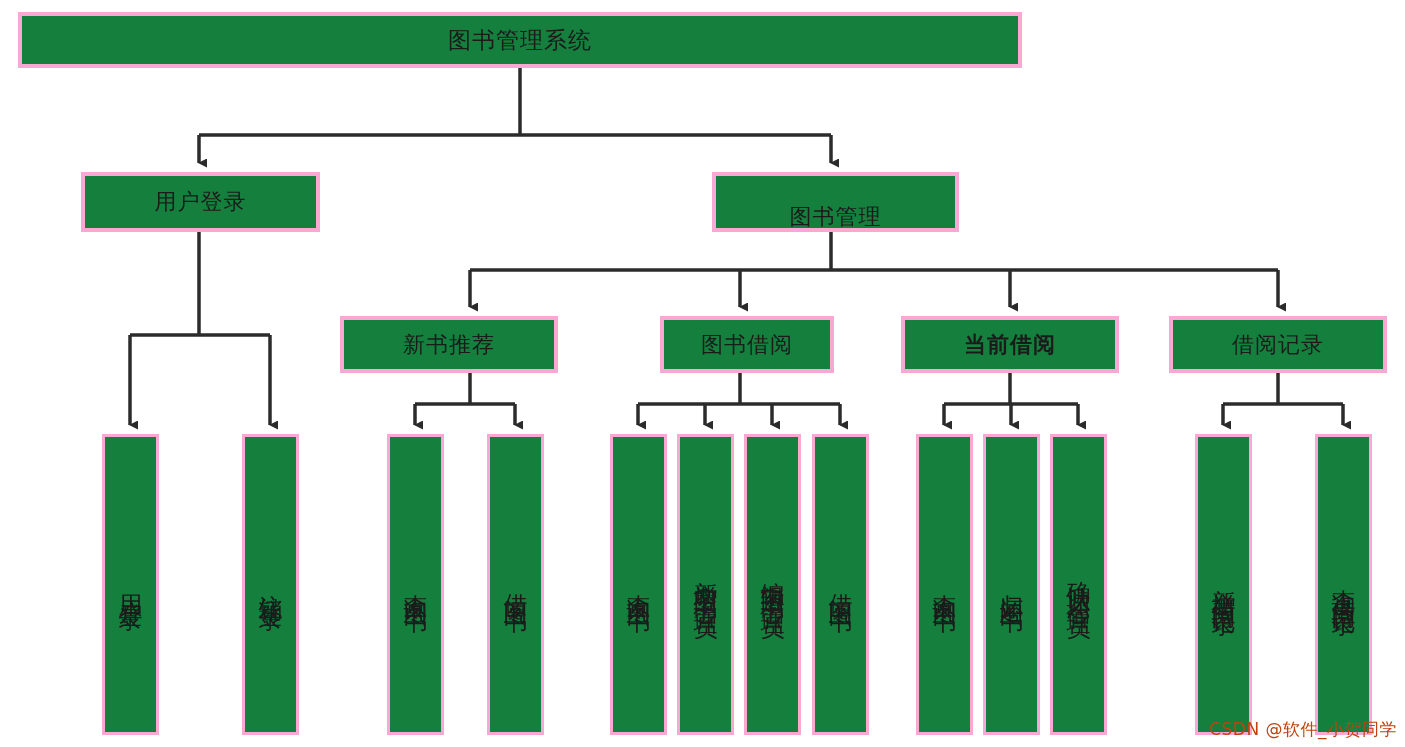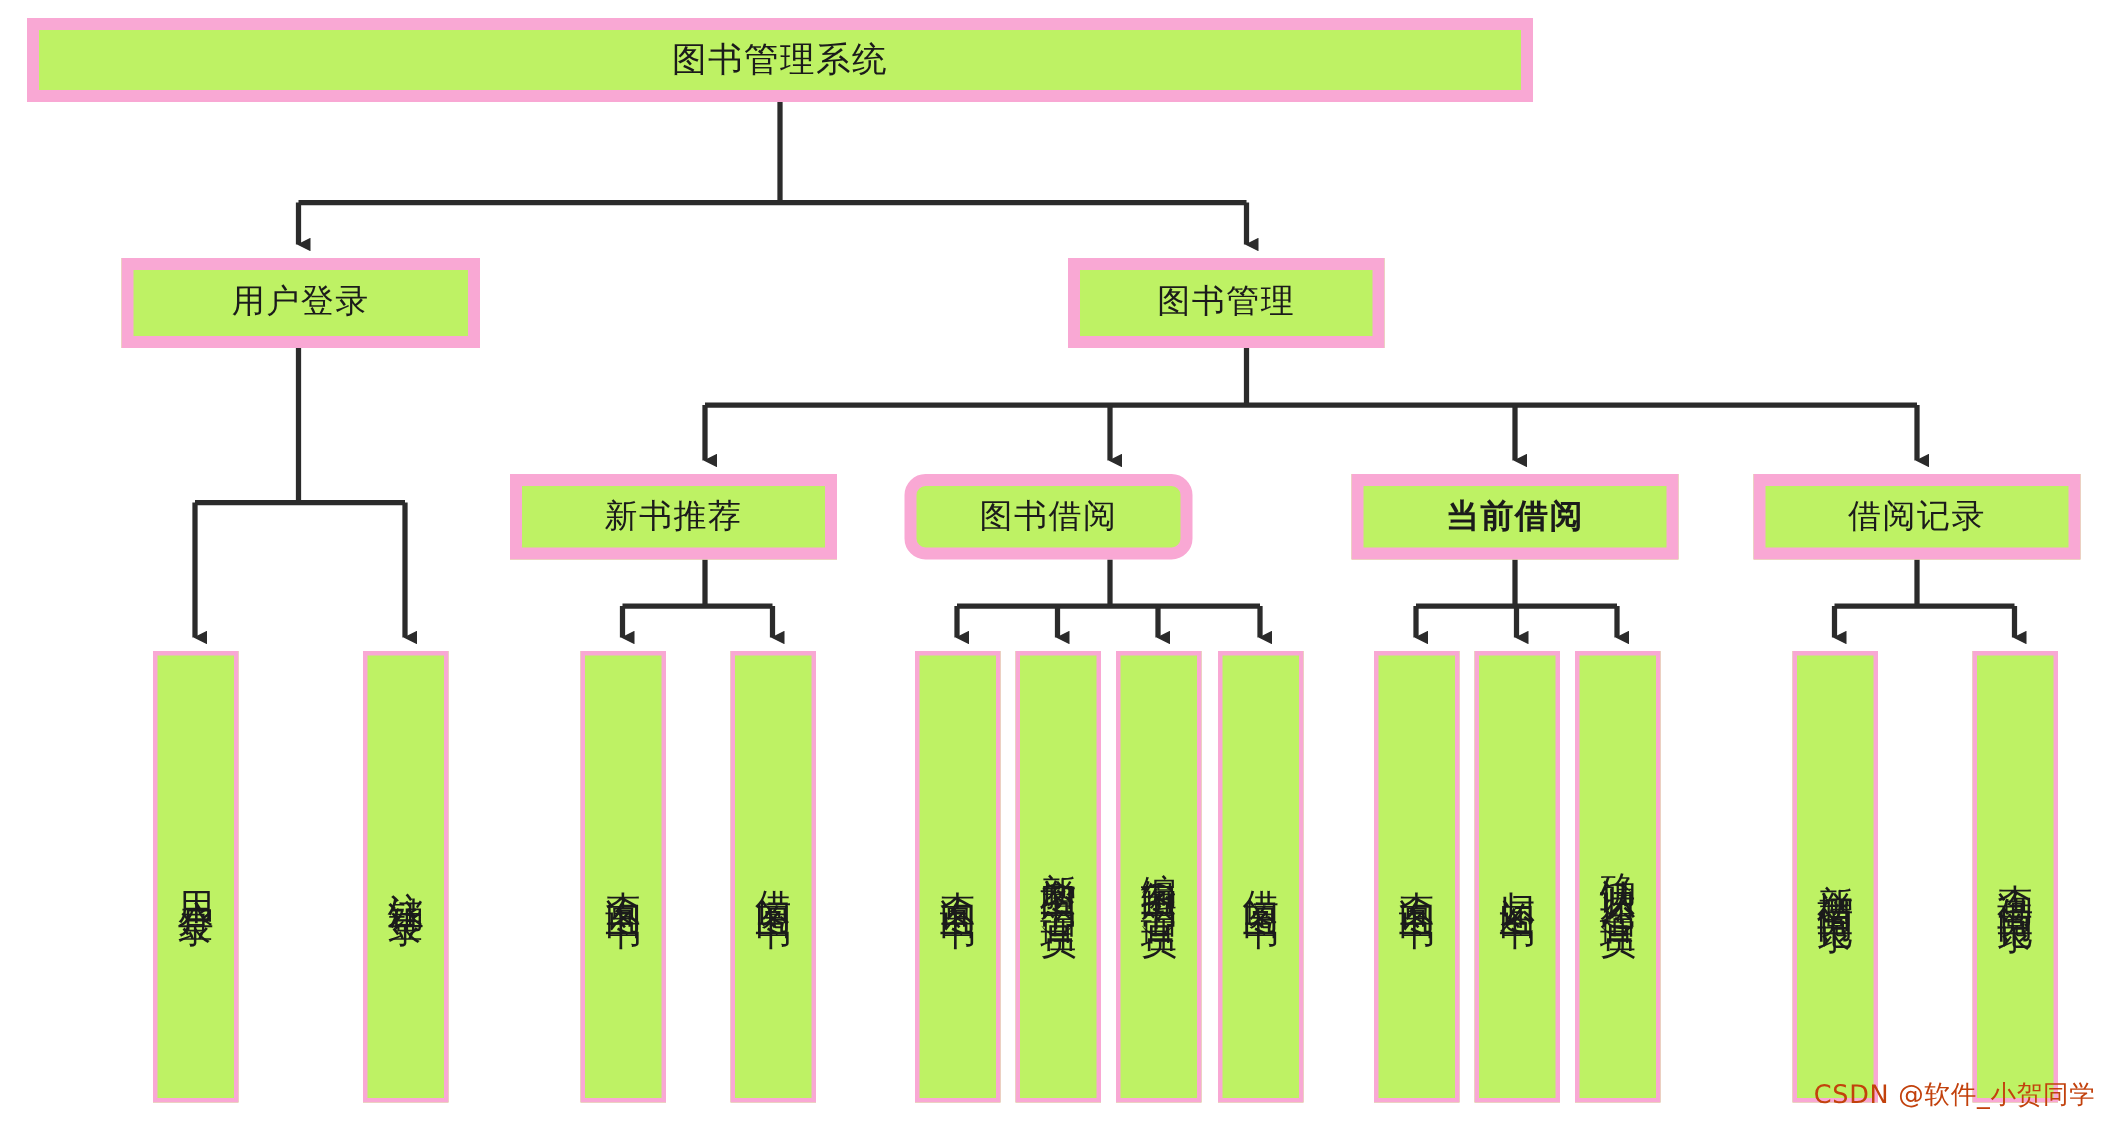--- a/index.html
+++ b/index.html
@@ -20,22 +20,22 @@
   svg.edges {
     position: absolute;
     left: 0;
     top: 0;
     width: 1405px;
     height: 747px;
   }
   .node {
     position: absolute;
     box-sizing: border-box;
-    background: #bef264;
-    border: 8px solid #f9a8d4;
+    background: #15803d;
+    border: 4px solid #f9a8d4;
     display: flex;
     align-items: center;
     justify-content: center;
     color: #1a1a1a;
   }
   .node-label {
     font-size: 22px;
     line-height: 1.05;
     letter-spacing: 1px;
     white-space: nowrap;
@@ -124,28 +124,28 @@
     </g>
   </svg>
 
   <div class="node root" style="left:18px; top:12px; width:1004px; height:56px;">
     <span class="node-label">图书管理系统</span>
   </div>
 
   <div class="node" style="left:81px; top:172px; width:239px; height:60px;">
     <span class="node-label">用户登录</span>
   </div>
-  <div class="node" style="left:712px; top:172px; width:211px; height:60px;">
+  <div class="node" style="left:712px; top:172px; width:247px; height:60px;align-items:flex-end;">
     <span class="node-label">图书管理</span>
   </div>
 
   <div class="node" style="left:340px; top:316px; width:218px; height:57px;text-align:right;">
     <span class="node-label">新书推荐</span>
   </div>
-  <div class="node" style="left:603px; top:316px; width:192px; height:57px;border-radius:14px;">
+  <div class="node" style="left:660px; top:316px; width:174px; height:57px;">
     <span class="node-label">图书借阅</span>
   </div>
   <div class="node" style="left:901px; top:316px; width:218px; height:57px;font-weight:bold;">
     <span class="node-label">当前借阅</span>
   </div>
   <div class="node" style="left:1169px; top:316px; width:218px; height:57px;">
     <span class="node-label">借阅记录</span>
   </div>
 
   <div class="node leaf" style="left:102px; top:434px; width:57px; height:301px;">

